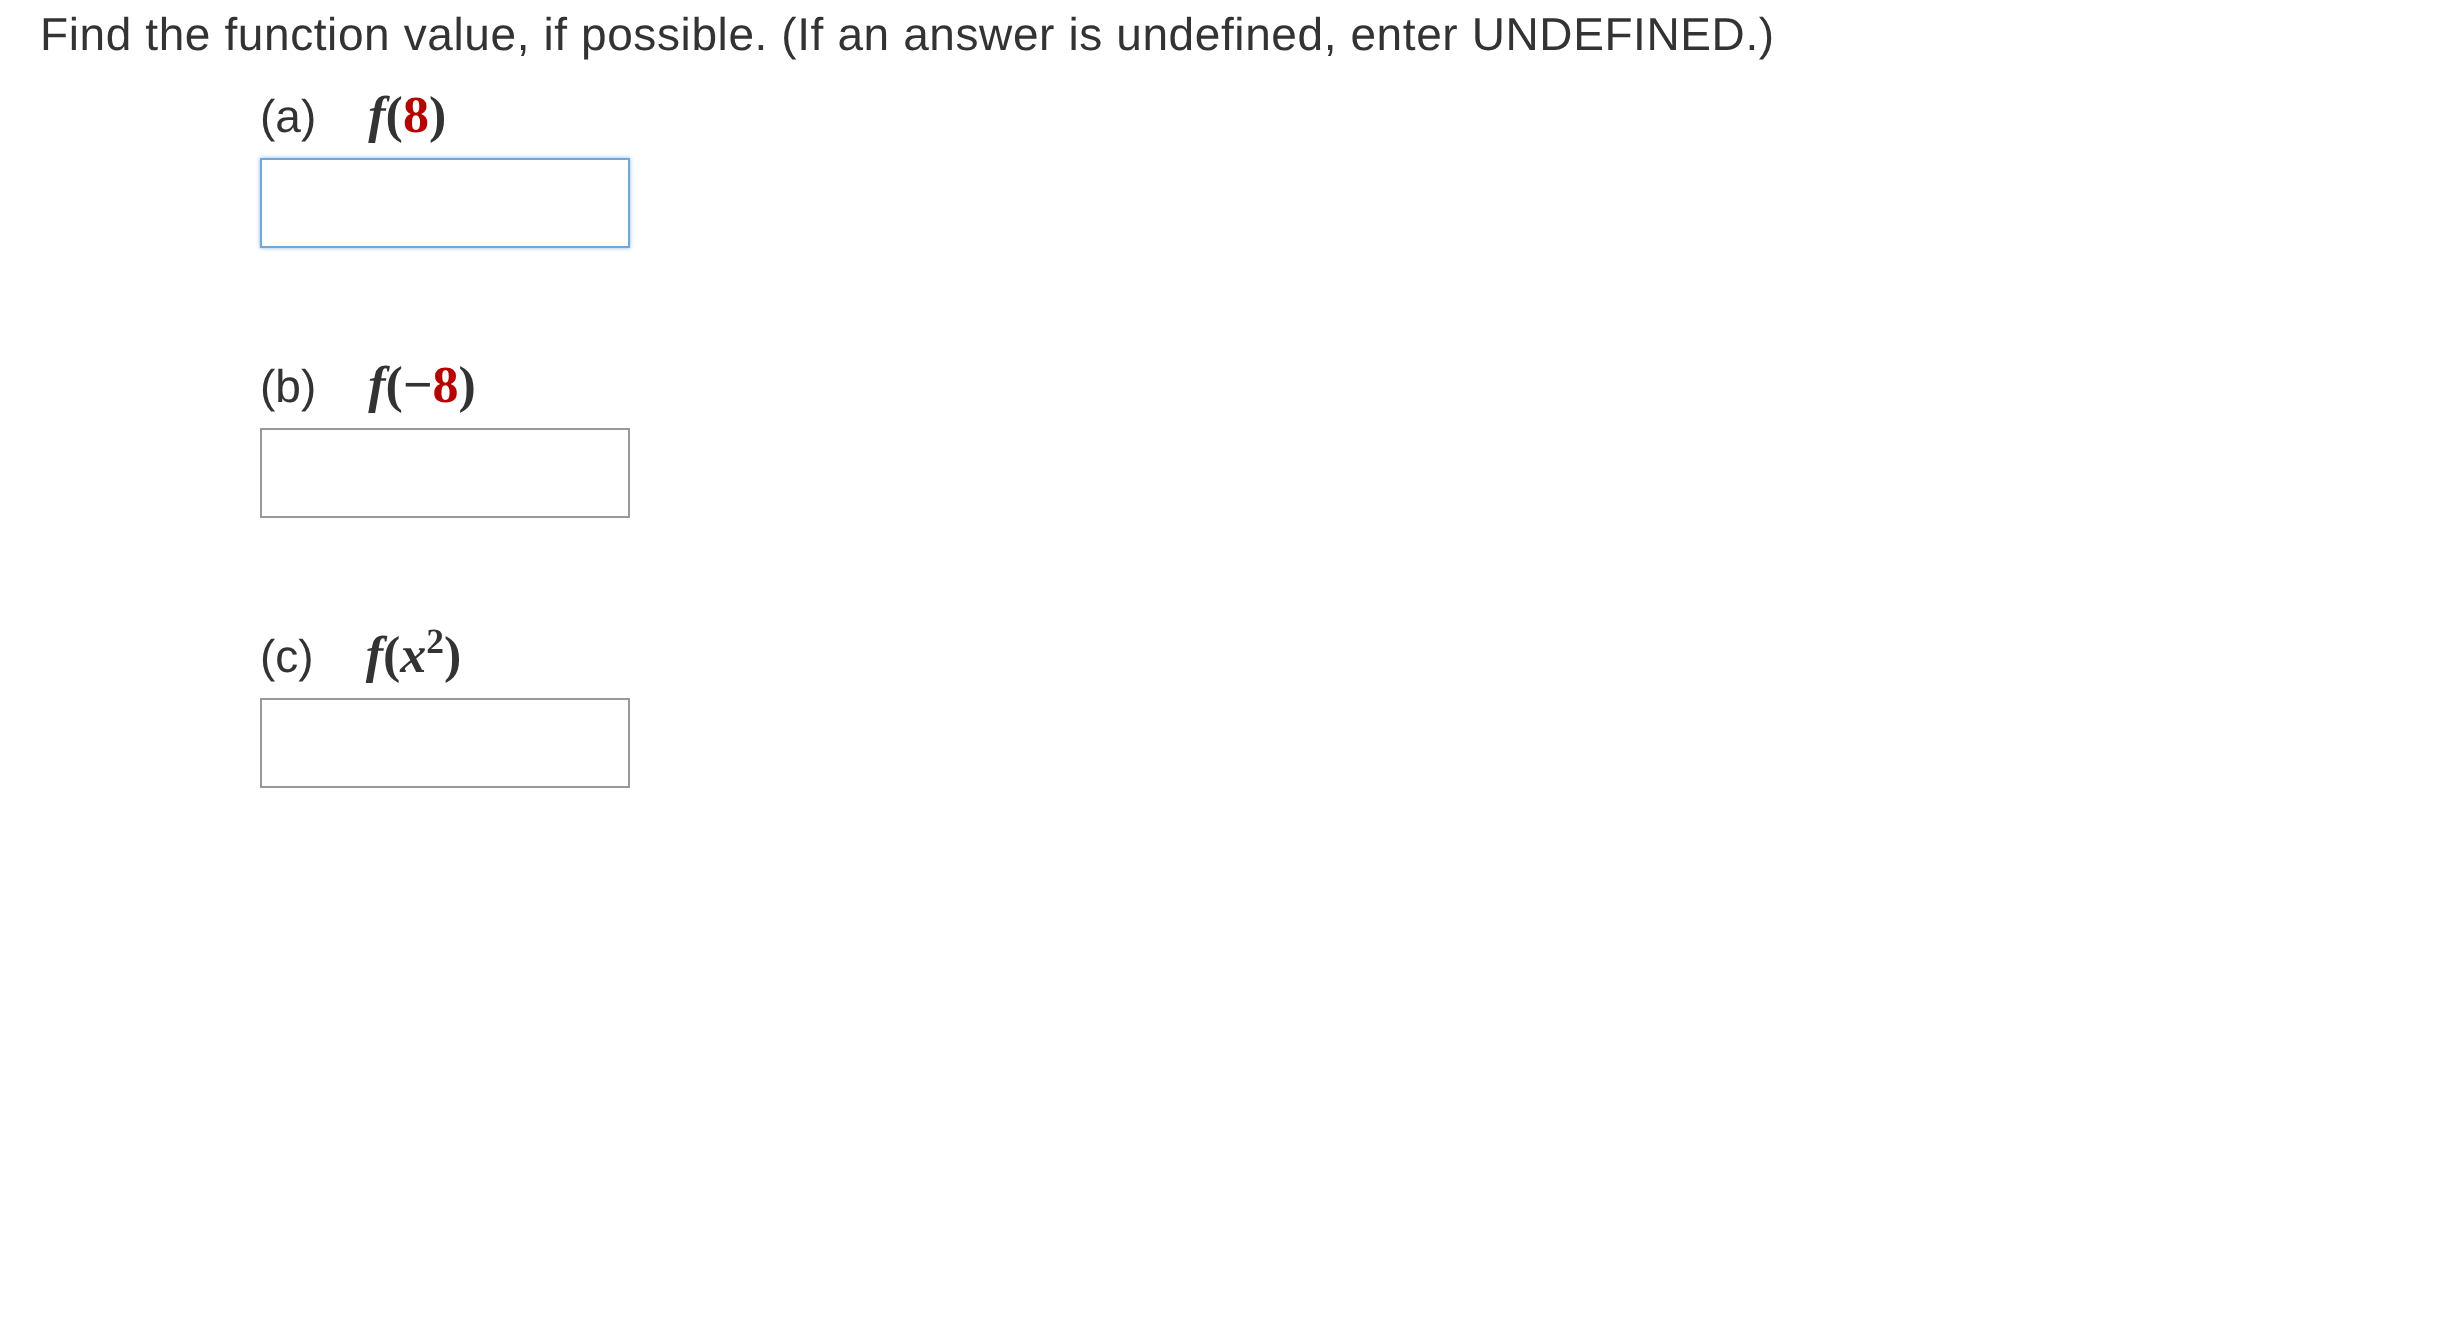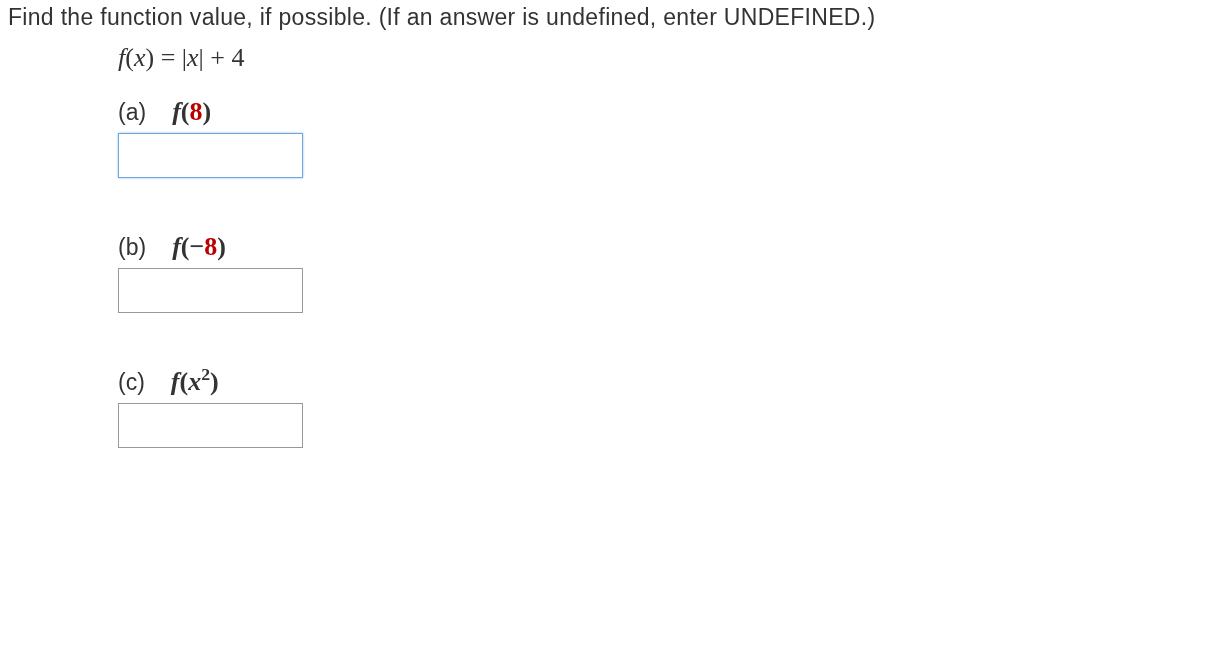--- a/index.html
+++ b/index.html
@@ -4,21 +4,21 @@
   <style>
     body {
       font-family: Verdana, Geneva, sans-serif;
       font-size: 23px;
       color: #333;
       margin: 0;
       padding: 0;
       background: #fff;
     }
     .container {
-      padding: 4px 8px;
+      padding: 4px 20px;
     }
     .instruction {
       margin-bottom: 12px;
       letter-spacing: 0.3px;
     }
     .indent {
       margin-left: 110px;
     }
     .func-def {
       font-style: italic;
@@ -84,23 +84,20 @@
       box-shadow: 0 0 2px rgba(111,168,220,0.8);
     }
   </style>
 </head>
 <body>
 
 <div class="container">
   <div class="instruction">Find the function value, if possible. (If an answer is undefined, enter UNDEFINED.)</div>
 
   <div class="indent">
-    <div class="func-def">
-      <span>f</span><span class="upright">(</span><span>x</span><span class="upright">)</span><span class="upright"> = </span><span class="upright">|</span><span>x</span><span class="upright">|</span><span class="upright"> + 4</span>
-    </div>
 
     <div class="part">
       <div class="part-label-row">
         <span class="part-letter">(a)</span>
         <span class="func-call">
           <span>f</span><span class="upright">(</span><span class="red">8</span><span class="upright">)</span>
         </span>
       </div>
       <input type="text" class="answer-input focused" value="" style="">
     </div>

